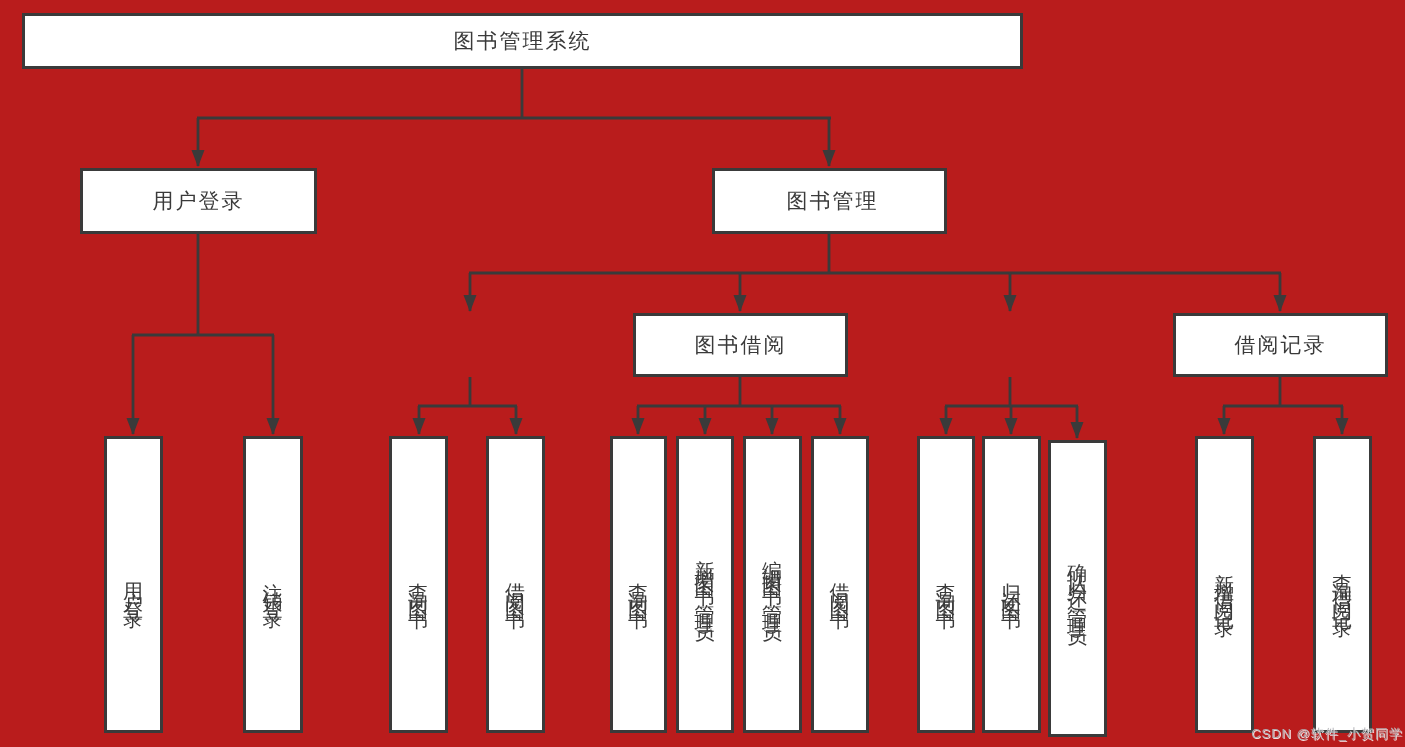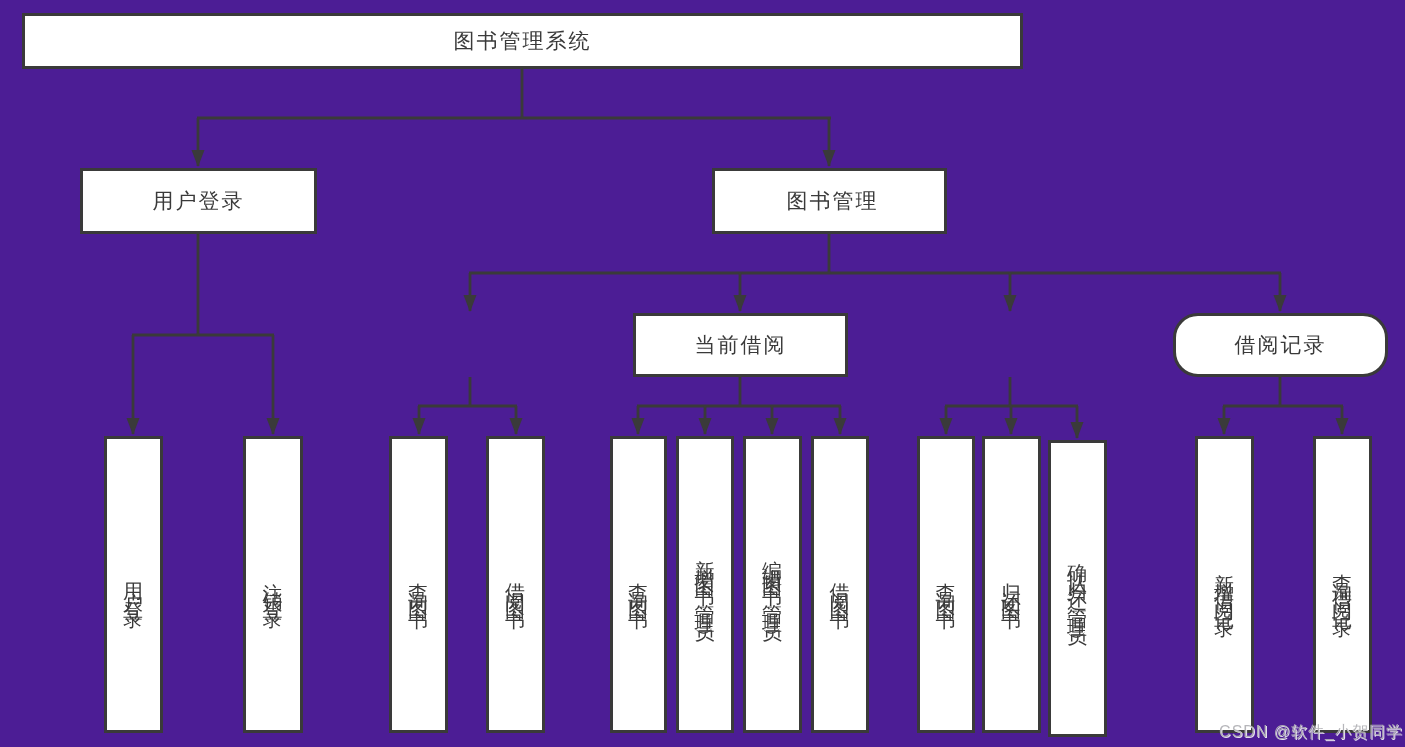--- a/index.html
+++ b/index.html
@@ -1,19 +1,19 @@
 <!DOCTYPE html>
 <html><head>
 <meta charset="utf-8">
 <style>
   html,body{margin:0;padding:0;background:#ffffff;}
   #canvas{
     position:relative;
     width:1405px;height:747px;
-    background:#4c1d95;
+    background:#b91c1c;
     font-family:"Liberation Sans","DejaVu Sans",sans-serif;
     color:#3a3a3a;
     overflow:hidden;
   }
   #wires{position:absolute;left:0;top:0;width:1405px;height:747px;}
   .node{
     position:absolute;
     box-sizing:border-box;
     background:#ffffff;
     border:3px solid #3a3a3a;
@@ -42,21 +42,21 @@
     font-size:20px;
     line-height:1;
     letter-spacing:9px;
     white-space:nowrap;
     color:#3a3a3a;
   }
   #watermark{
     position:absolute;
     right:2px;
     bottom:4px;
-    font-size:16px;
+    font-size:13px;
     letter-spacing:1px;
     color:rgba(178,178,182,0.95);
     text-shadow:1px 1px 0 rgba(255,255,255,0.85);
     white-space:nowrap;
   }
 </style>
 </head>
 <body>
 
 <div id="canvas">
@@ -109,23 +109,23 @@
   </div>
 
   <div class="node" style="left:80px;top:168px;width:237px;height:66px;">
     <span class="hlabel">用户登录</span>
   </div>
   <div class="node" style="left:712px;top:168px;width:235px;height:66px;padding-left:6px;">
     <span class="hlabel">图书管理</span>
   </div>
 
   <div class="node" style="left:633px;top:313px;width:215px;height:64px;">
-    <span class="hlabel">当前借阅</span>
+    <span class="hlabel">图书借阅</span>
   </div>
-  <div class="node" style="left:1173px;top:313px;width:215px;height:64px;border-radius:25px;">
+  <div class="node" style="left:1173px;top:313px;width:215px;height:64px;">
     <span class="hlabel">借阅记录</span>
   </div>
 
   <div class="vnode" style="left:104px;top:436px;width:59px;height:297px;">
     <span class="vlabel">用户登录</span>
   </div>
   <div class="vnode" style="left:243px;top:436px;width:60px;height:297px;">
     <span class="vlabel">注销登录</span>
   </div>
 

